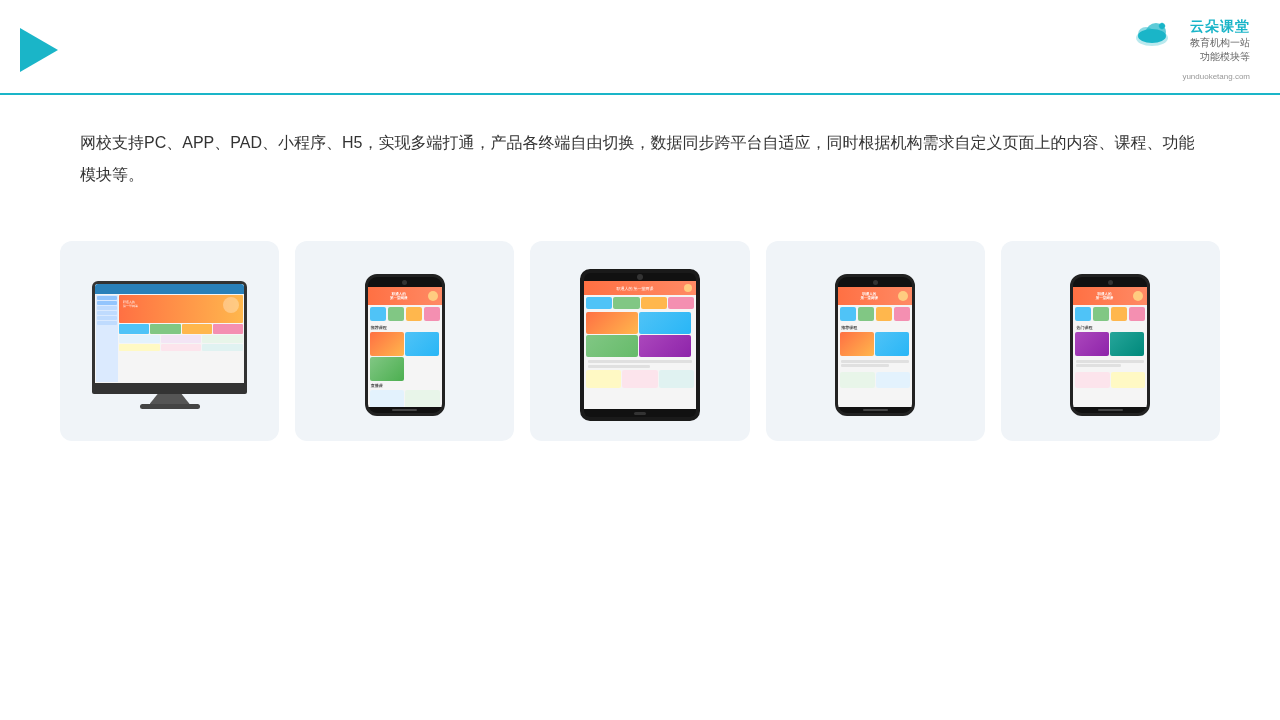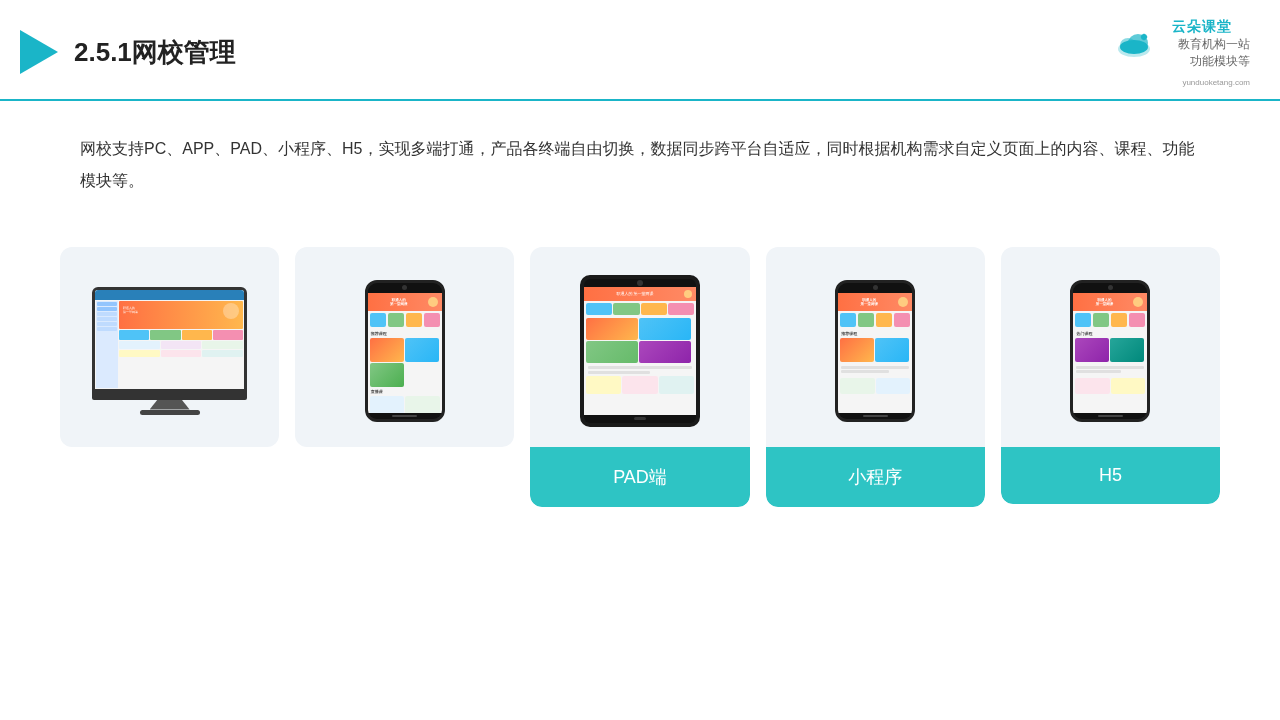--- a/index.html
+++ b/index.html
@@ -41,25 +41,24 @@
       align-items: center;
       gap: 8px;
     }
     .brand-name {
       font-size: 14px;
       color: #1ab5c8;
       font-weight: bold;
       letter-spacing: 1px;
     }
     .brand-subtitle {
-      font-size: 12px;
+      font-size: 10px;
       color: #666;
       text-align: right;
       line-height: 1.4;
-      margin-left: 6px;
     }
     .brand-url {
       font-size: 8px;
       color: #999;
     }
 
     
     .description {
       padding: 32px 80px 20px 80px;
       font-size: 16px;
@@ -223,35 +222,33 @@
       overflow: hidden;
     }
 
     .brand-logo-wrapper {
       display: flex;
       flex-direction: column;
       align-items: flex-end;
     }
     .brand-top-row {
       display: flex;
-      align-items: center;
       gap: 18px;
     }
     .brand-text-col {
       display: flex;
       flex-direction: column;
     }
   </style>
 </head>
 <body>
 
 <div class="header">
   <div class="header-left">
     <div class="logo-triangle"></div>
-    <h1 class="page-title">2.5.1网校管理</h1>
   </div>
   <div class="header-right brand-logo-wrapper">
     <div class="brand-top-row">
 
       <svg width="40" height="30" viewBox="0 0 40 30">
         <ellipse cx="20" cy="20" rx="16" ry="8" fill="#1ab5c8" opacity="0.3"></ellipse>
         <ellipse cx="14" cy="16" rx="8" ry="7" fill="#1ab5c8" opacity="0.5"></ellipse>
         <ellipse cx="24" cy="14" rx="10" ry="9" fill="#1ab5c8" opacity="0.7"></ellipse>
         <ellipse cx="20" cy="18" rx="14" ry="7" fill="#1ab5c8"></ellipse>
 
@@ -395,21 +392,20 @@
               <div style="flex:1; height:18px; background:#fce4ec; border-radius:2px;"></div>
               <div style="flex:1; height:18px; background:#e0f2f1; border-radius:2px;"></div>
             </div>
           </div>
           <div style="height:8px; background:#111; display:flex; align-items:center; justify-content:center;">
             <div style="width:12px; height:3px; background:#333; border-radius:2px;"></div>
           </div>
         </div>
       </div>
     </div>
-    <div class="device-label">PAD端</div>
   </div>
 
   <div class="device-card">
     <div class="device-image-area">
       <div class="phone-mockup">
         <div class="phone-body medium" style="display:flex; flex-direction:column;">
           <div class="phone-notch">
               <div class="notch-dot"></div>
             </div>
           <div class="phone-screen" style="flex:1; background:#f5f5f5; overflow:hidden;">
@@ -436,21 +432,20 @@
               <div style="flex:1; height:16px; background:#e8f5e9; border-radius:2px;"></div>
               <div style="flex:1; height:16px; background:#e3f2fd; border-radius:2px;"></div>
             </div>
           </div>
           <div class="phone-home-bar">
               <div class="home-bar-line"></div>
             </div>
         </div>
       </div>
     </div>
-    <div class="device-label">小程序</div>
   </div>
 
   <div class="device-card">
     <div class="device-image-area">
       <div class="phone-mockup">
         <div class="phone-body medium" style="display:flex; flex-direction:column;">
           <div class="phone-notch">
               <div class="notch-dot"></div>
             </div>
           <div class="phone-screen" style="flex:1; background:#f5f5f5; overflow:hidden;">
@@ -477,16 +472,15 @@
               <div style="flex:1; height:16px; background:#fce4ec; border-radius:2px;"></div>
               <div style="flex:1; height:16px; background:#fff9c4; border-radius:2px;"></div>
             </div>
           </div>
           <div class="phone-home-bar">
               <div class="home-bar-line"></div>
             </div>
         </div>
       </div>
     </div>
-    <div class="device-label">H5</div>
   </div>
 
 </div>
 
 </body></html>

